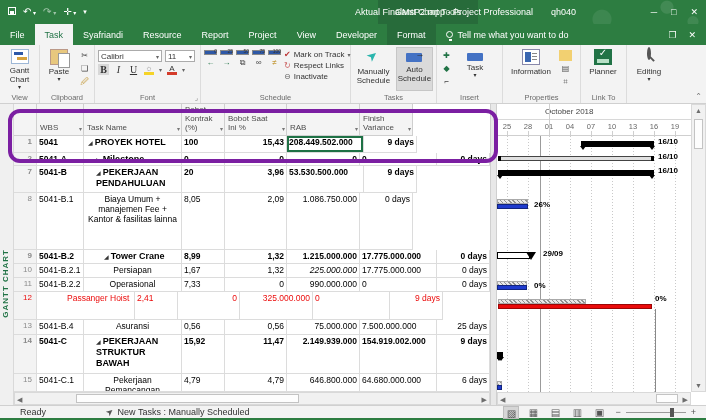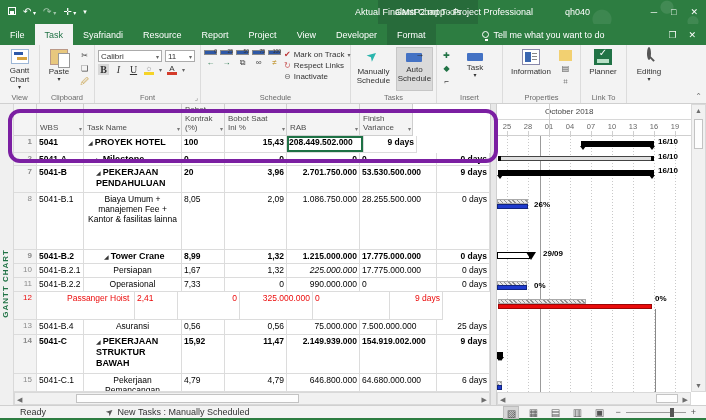--- a/index.html
+++ b/index.html
@@ -18,28 +18,28 @@
       radial-gradient(circle at 60% 80%, rgba(255,255,255,.08) 0 9px, transparent 10px),
       radial-gradient(circle at 95% 90%, rgba(255,255,255,.09) 0 5px, transparent 6px);}
   .qat { display:flex; align-items:center; gap:7px; padding-left:8px; z-index:2;}
   .qat .qbtn { color:#fff; font-size:10px; line-height:24px; cursor:default; }
   .save-ic { display:inline-block; width:8px; height:8px; border:1px solid #fff; position:relative; }
   .save-ic:after { content:''; position:absolute; left:1px; bottom:0; width:4px; height:3px; background:#fff; }
   .tb-title { position:absolute; left:355px; top:0; line-height:24px; white-space:nowrap; z-index:2;}
   .ctx-chip { position:absolute; left:378px; top:0; width:100px; height:24px; background:#276b3a;
     text-align:center; line-height:24px; font-size:8.5px; color:#eaf5ea; z-index:1;}
   .tb-right { position:absolute; right:8px; top:0; display:flex; gap:14px; line-height:24px; z-index:3;}
-  .tb-account { position:absolute; right:116px; top:0; line-height:24px; z-index:3;}
+  .tb-account { position:absolute; right:130px; top:0; line-height:24px; z-index:3;}
   
   .tabrow { position:absolute; left:0; top:24px; width:706px; height:21px; background:#2d7d41;
     display:flex; align-items:stretch; color:#fff; font-size:9px; }
   .rtab { padding:0 10px; display:flex; align-items:center; cursor:default; }
   .rtab.active { background:#f3f3f3; color:#217346; }
   .rtab.contextual { background:#276b3a; }
-  .tellme { display:flex; align-items:center; gap:5px; padding:0 22px;margin-left:24px; }
+  .tellme { display:flex; align-items:center; gap:5px; padding:0 10px; }
   .bulb { display:inline-block; width:7px; height:7px; border:1px solid #fff; border-radius:50%; position:relative;}
   .bulb:after { content:''; position:absolute; left:2px; top:7px; width:3px; height:2px; background:#fff;}
   .tabrow .winops { margin-left:auto; display:flex; gap:12px; align-items:center; padding-right:10px; font-size:9px;}
   
   .ribbon { position:absolute; left:0; top:45px; width:706px; height:59px; background:#f3f3f3;
     border-bottom:1px solid #d0d0d0; display:flex; font-size:8px; color:#333; }
   .rgroup { position:relative; border-right:1px solid #dcdcdc; padding:2px 3px 12px 3px; display:flex; gap:3px; }
   .rgroup .glabel { position:absolute; bottom:1px; left:0; right:0; text-align:center; font-size:7.5px; color:#6b6b6b; }
   .bigbtn { display:flex; flex-direction:column; align-items:center; justify-content:flex-start; width:38px; text-align:center; line-height:1.15; padding-top:2px; cursor:default;}
   .bigbtn.sel { background:#dadada; border:1px solid #c6c6c6; }
@@ -390,32 +390,30 @@
           <div class="td c5 r" style="height: 13px;">0</div>
           <div class="td c6" style="height: 13px;">0</div>
           <div class="td c7 r" style="height: 13px;">0 days</div>
         </div>
         <div class="trow sum" style="height: 27px;">
           <div class="td c0 numcell" style="height: 27px;">7</div>
           <div class="td c1" style="height: 27px;">5041-B</div>
           <div class="td c2" style="height: 27px; padding-left: 12px; font-size: 9px;"><span class="exp">◢</span>PEKERJAAN PENDAHULUAN</div>
           <div class="td c3" style="height: 27px;">20</div>
           <div class="td c4 r" style="height: 27px;">3,96</div>
-          <div class="td c5 r" style="height: 27px;">2.701.750.000</div>
           <div class="td c6" style="height: 27px;">53.530.500.000</div>
           <div class="td c7 r" style="height: 27px;">9 days</div>
         </div>
         <div class="trow" style="height: 57px;">
           <div class="td c0 numcell" style="height: 57px;">8</div>
           <div class="td c1" style="height: 57px;">5041-B.1</div>
           <div class="td c2" style="height: 57px; text-align: center;">Biaya Umum + manajemen Fee + Kantor &amp; fasilitas lainna</div>
           <div class="td c3" style="height: 57px;">8,05</div>
           <div class="td c4 r" style="height: 57px;">2,09</div>
           <div class="td c5 r" style="height: 57px;">1.086.750.000</div>
-          <div class="td c6" style="height: 57px;">28.255.500.000</div>
           <div class="td c7 r" style="height: 57px;">0 days</div>
         </div>
         <div class="trow sum" style="height: 14px;">
           <div class="td c0 numcell" style="height: 14px;">9</div>
           <div class="td c1" style="height: 14px;">5041-B.2</div>
           <div class="td c2" style="height: 14px; padding-left: 20px; font-size: 9px;"><span class="exp">◢</span>Tower Crane</div>
           <div class="td c3" style="height: 14px;">8,99</div>
           <div class="td c4 r" style="height: 14px;">1,32</div>
           <div class="td c5 r" style="height: 14px;">1.215.000.000</div>
           <div class="td c6" style="height: 14px;">17.775.000.000</div>

